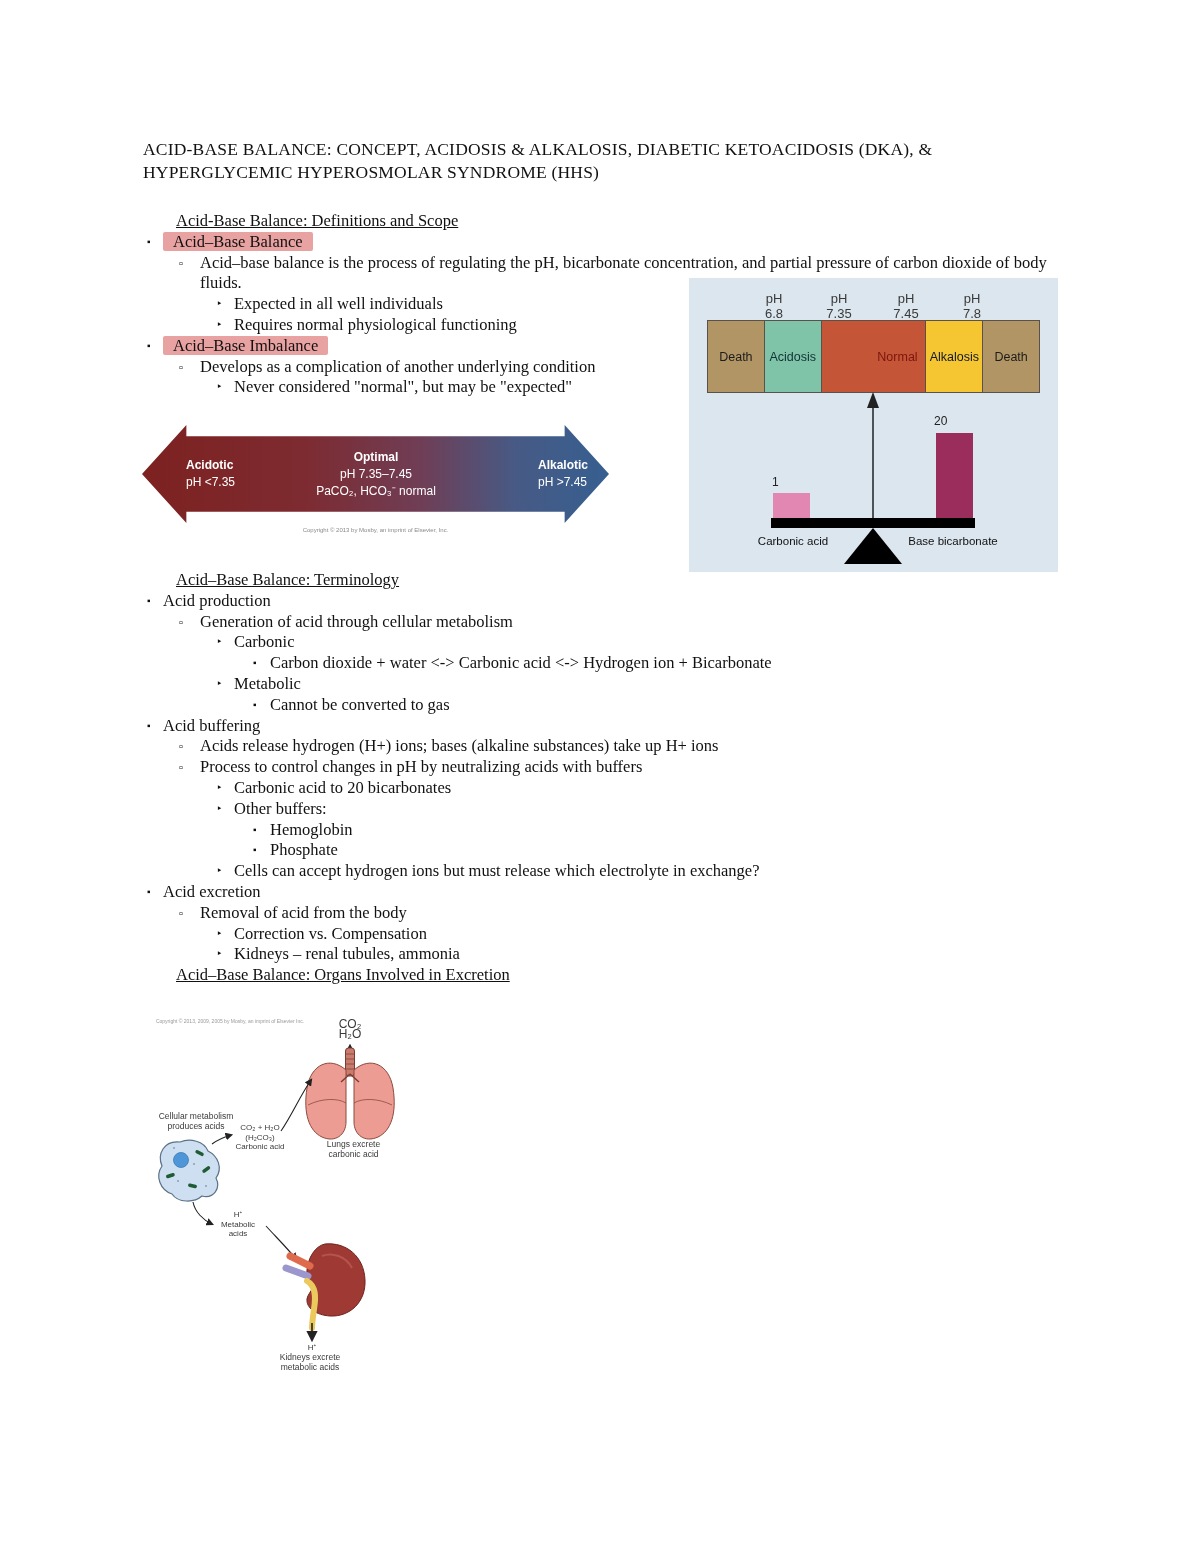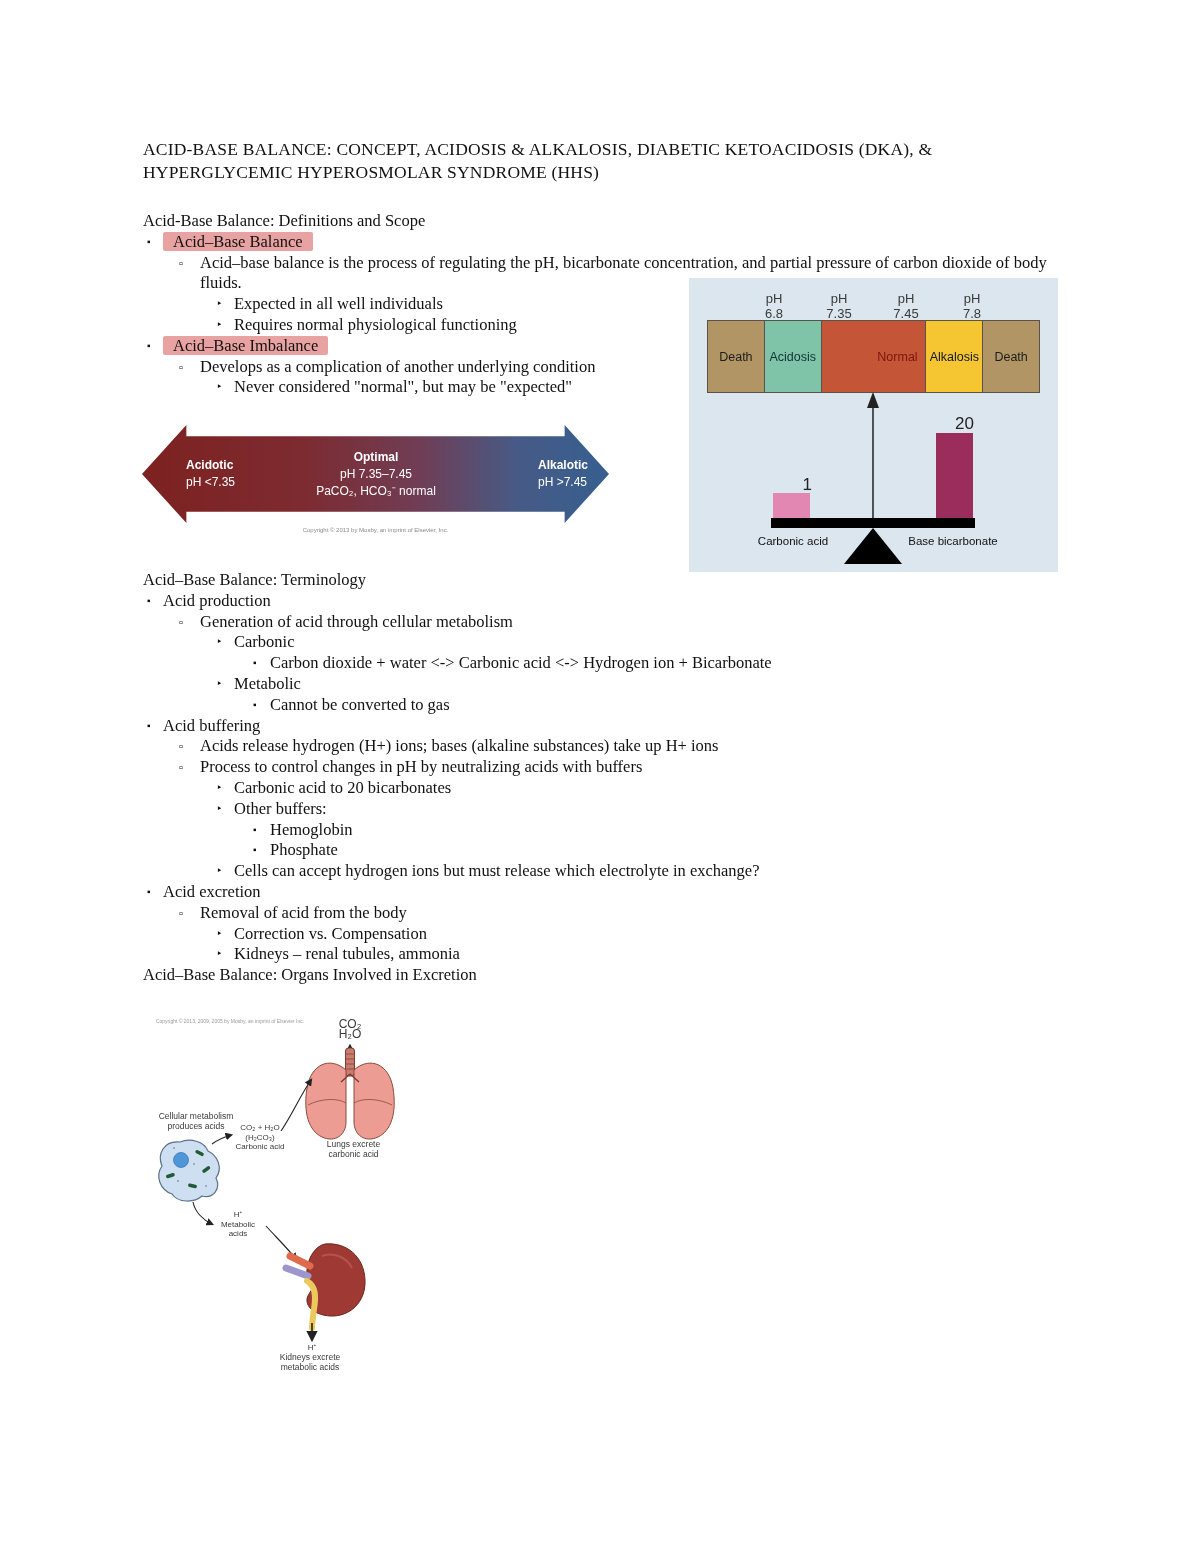--- a/index.html
+++ b/index.html
@@ -4,21 +4,21 @@
 <style>
   html,body{margin:0;padding:0;}
   .page{position:relative;width:1200px;height:1553px;background:#ffffff;
         font-family:"Liberation Serif",serif;color:#111;overflow:hidden;}
 
   
   .textblock{position:absolute;left:143px;width:930px;}
   #blockA{top:138px;}
   #blockB{top:570px;}
   .title-line{font-size:17.5px;line-height:23px;letter-spacing:.2px;}
-  .sec-heading{font-size:16.5px;line-height:20.8px;}
+  .sec-heading{font-size:16.5px;line-height:20.8px;text-decoration:underline;margin-left:33px;}
   #headingDefs{margin-top:27px;}
   .li{font-size:16.5px;line-height:20.8px;position:relative;}
   .l1{padding-left:20px;}
   .l1::before{content:"▪";position:absolute;left:4px;font-size:10px;}
   .l2{padding-left:57px;}
   .l2::before{content:"▫";position:absolute;left:36px;font-size:11px;}
   .l3{padding-left:91px;}
   .l3::before{content:"‣";position:absolute;left:74px;font-size:13px;}
   .l4{padding-left:127px;}
   .l4::before{content:"▪";position:absolute;left:110px;font-size:10px;}
@@ -31,21 +31,21 @@
             font-size:13px;line-height:15px;color:#3a3a3a;}
   .band{position:absolute;left:18px;top:42px;width:333px;height:73px;display:flex;}
   .zone{flex:1;display:flex;align-items:center;justify-content:center;
         font-size:12.5px;font-weight:normal;border:1px solid #59514a;border-right:none;}
   .zone:last-child{border-right:1px solid #59514a;}
   .z0,.z4{background:#b29565;color:#1c1c1c;}
   .z1{background:#7fc3a8;color:#133;}
   .z2{background:#c45637;color:#7c150e;padding-left:48px;}
   .z3{background:#f6c632;color:#0f172a;}
   .svg-abs{position:absolute;left:0;top:0;}
-  .bar-val{position:absolute;width:40px;text-align:right;font-size:17px;color:#222;}
+  .bar-val{position:absolute;width:40px;text-align:left;font-size:12px;color:#222;}
   .seesaw-label{position:absolute;width:140px;text-align:center;font-size:11.5px;color:#111;}
 
   
   #arrowDiagram{position:absolute;left:142px;top:423px;width:467px;height:118px;
                 font-family:"Liberation Sans",sans-serif;}
   .arrow-shape{position:absolute;left:0;top:0;width:467px;height:102px;
     background:linear-gradient(90deg,#7d2120 0%,#7d2b31 35%,#6f3e56 60%,#475a85 80%,#365f90 100%);
     clip-path:polygon(0 50%,9.5% 2%,9.5% 13%,90.5% 13%,90.5% 2%,100% 50%,90.5% 98%,90.5% 87%,9.5% 87%,9.5% 98%);}
   .arrow-text{position:absolute;color:#fff;font-size:12px;line-height:17px;}
   .at-left{left:44px;top:34px;}

